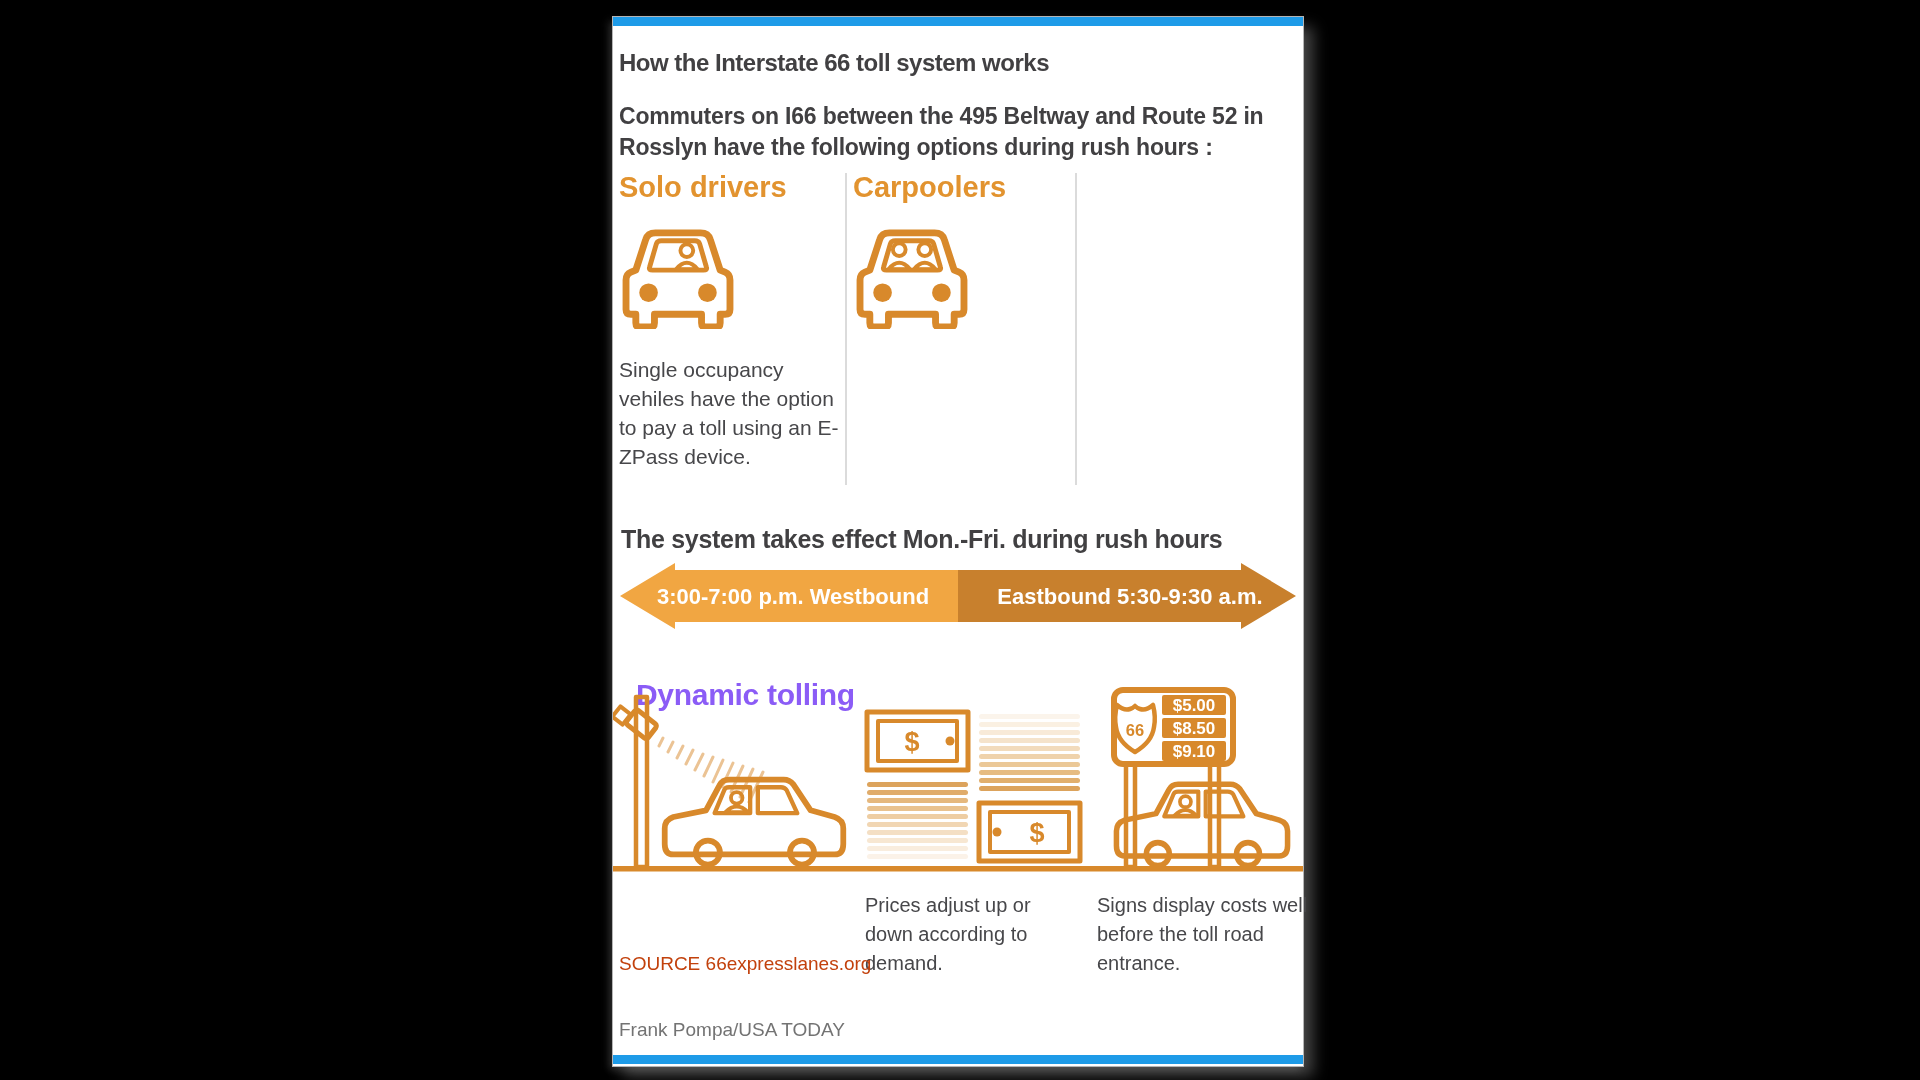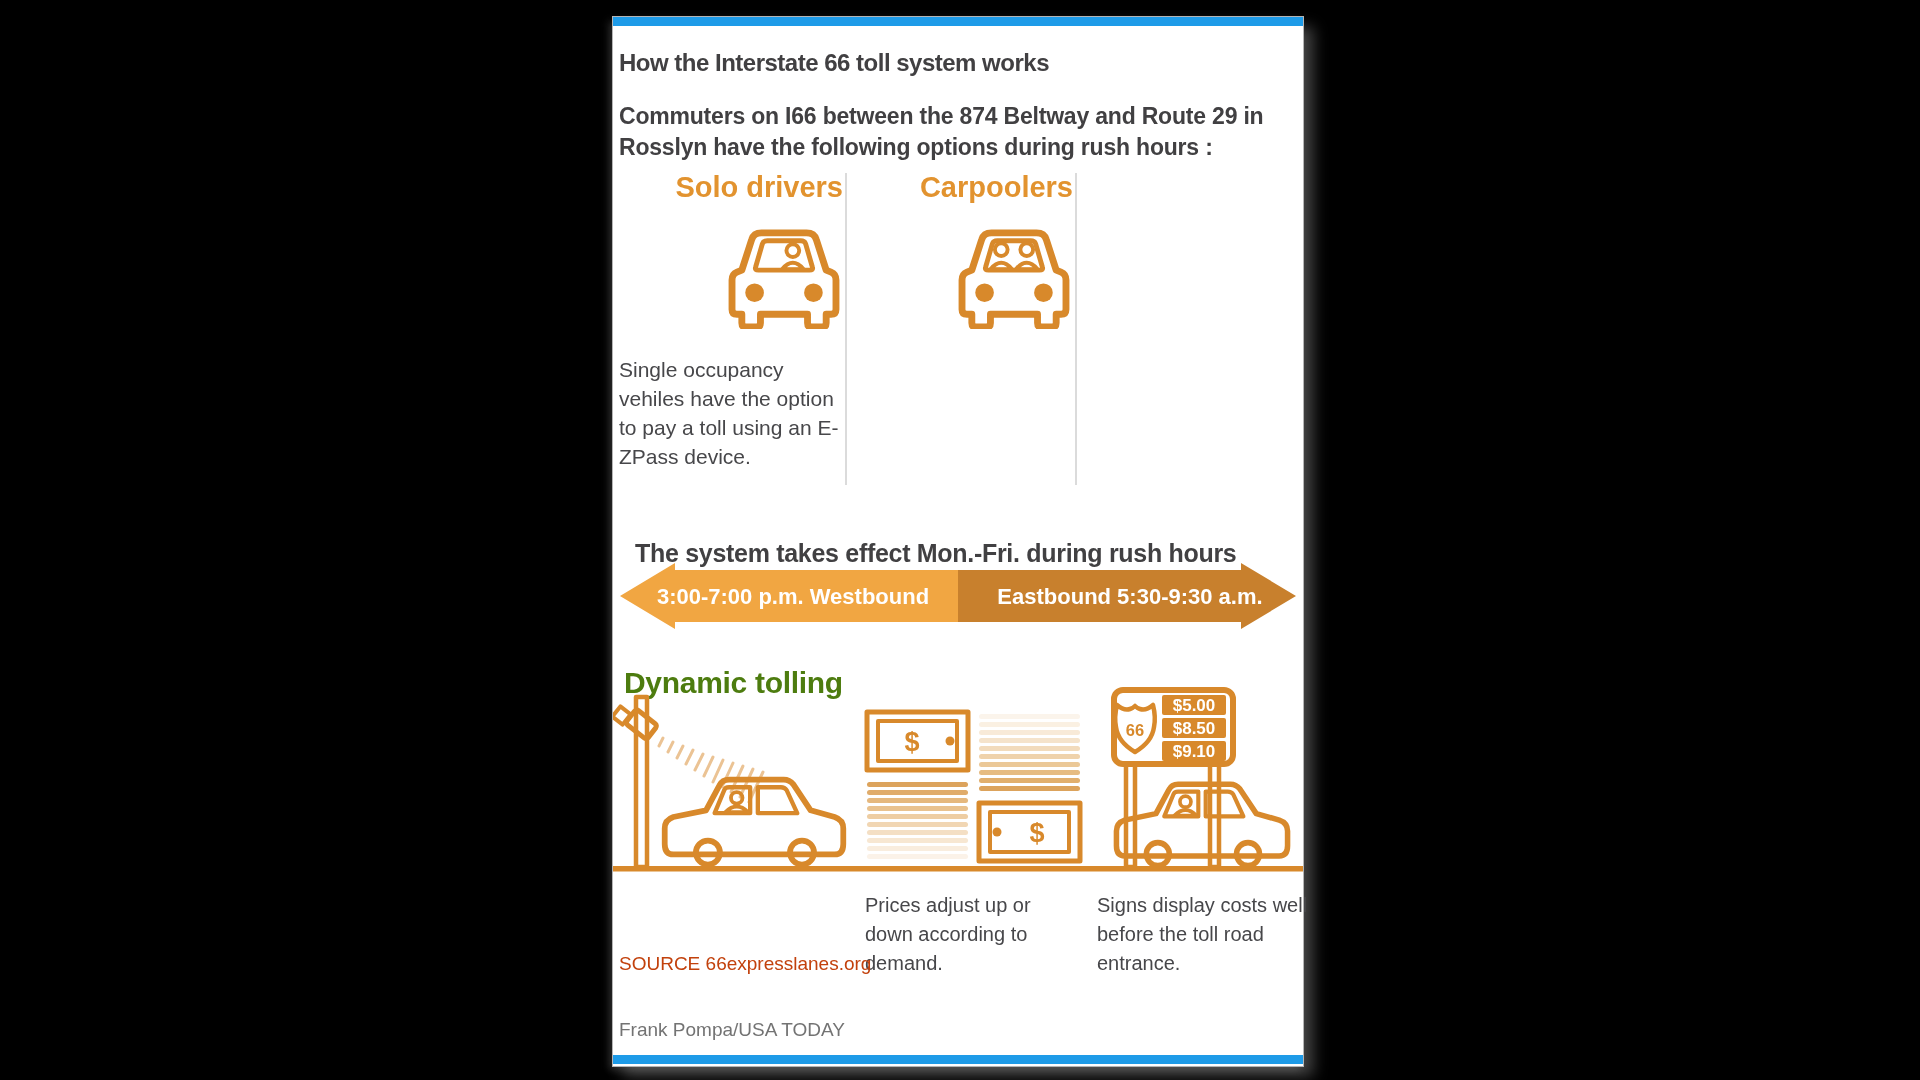--- a/index.html
+++ b/index.html
@@ -10,58 +10,58 @@
   .accent-bar{position:absolute;left:0;width:100%;height:9px;background:#1E9BE8;}
   .accent-bar.top{top:0;}
   .accent-bar.bottom{bottom:2px;}
   .title{position:absolute;left:6px;top:30px;margin:0;font-size:24px;line-height:32px;
          font-weight:bold;color:#414042;letter-spacing:-.5px;white-space:nowrap;}
   .subtitle{position:absolute;left:6px;top:84px;width:680px;margin:0;font-size:23px;
             line-height:31px;font-weight:bold;color:#414042;letter-spacing:-.2px;}
   .divider{position:absolute;top:156px;width:2px;height:312px;background:#DBDBDB;}
   .divider.d1{left:232px;}
   .divider.d2{left:462px;}
-  .opt-col{position:absolute;top:155px;display:flex;flex-direction:column;align-items:flex-end;}
+  .opt-col{position:absolute;top:155px;display:flex;flex-direction:column;align-items:flex-start;}
   .opt-col.c1{left:6px;width:224px;}
   .opt-col.c2{left:240px;width:220px;}
   .opt-col.c3{left:474px;width:214px;}
   .opt-heading{margin:0;font-size:29px;line-height:31px;font-weight:bold;color:#E2932F;}
   .opt-icon{margin-top:24px;}
   .opt-icon.bus{margin-top:15px;}
   .opt-text{margin:26px 0 0 0;align-self:flex-start;font-size:21px;line-height:29px;color:#47474A;}
   .opt-col.c1 .opt-text{width:222px;}
   .opt-col.c2 .opt-text{width:224px;margin-left:4px;}
   .opt-col.c3 .opt-text{width:213px;margin-left:3px;}
-  .schedule-heading{position:absolute;left:6px;top:506px;margin:16px;font-size:25px;line-height:28px;
+  .schedule-heading{position:absolute;left:6px;top:506px;margin:2px;font-size:25px;line-height:28px;
                     font-weight:bold;color:#414042;letter-spacing:-.3px;white-space:nowrap;}
   .arrow-svg{position:absolute;left:0;top:540px;}
   .arrow-svg text{font-family:"Liberation Sans",sans-serif;font-weight:bold;font-size:22px;fill:#fff;}
-  .dyn-heading{position:absolute;left:7px;top:645px;margin:4px;font-size:30px;line-height:34px;
-               font-weight:bold;color:#4d7c0f;letter-spacing:-.3px;}
+  .dyn-heading{position:absolute;left:7px;top:645px;margin:16px;font-size:30px;line-height:34px;
+               font-weight:bold;color:#8b5cf6;letter-spacing:-.3px;}
   .illus-svg{position:absolute;left:0;top:670px;}
   .illus-svg text{font-family:"Liberation Sans",sans-serif;font-weight:bold;}
   .caption{position:absolute;top:874px;margin:0;font-size:20px;line-height:29px;color:#47474A;}
   .caption.c1{left:6px;width:224px;}
   .caption.c2{left:252px;width:218px;}
   .caption.c3{left:484px;width:214px;}
   .source-line{position:absolute;left:6px;top:936px;margin:0;font-size:19px;color:#c2410c;}
   .credit-line{position:absolute;left:6px;top:1002px;margin:0;font-size:19px;color:#737373;}
   .ic{stroke:#D8892B;fill:none;stroke-linejoin:round;stroke-linecap:round;}
   .fillo{fill:#D8892B;stroke:none;}
 </style>
 </head>
 <body>
 
 <div class="stage">
   <div class="panel">
 
     <div class="accent-bar top"></div>
 
     <h1 class="title">How the Interstate 66 toll system works</h1>
-    <p class="subtitle">Commuters on I66 between the 874 Beltway and Route 29 in Rosslyn have the following options during rush hours :</p>
+    <p class="subtitle">Commuters on I66 between the 495 Beltway and Route 52 in Rosslyn have the following options during rush hours :</p>
 
     <div class="divider d1"></div>
     <div class="divider d2"></div>
 
     <div class="opt-col c1">
       <h2 class="opt-heading">Solo drivers</h2>
       <svg class="opt-icon" width="118" height="102" viewBox="0 0 120 104">
         <path class="ic" stroke-width="7" fill="#fff" d="M17,44 L27,13 Q29,6 37,6 L83,6 Q91,6 93,13 L103,44 L108,46 Q113,48 113,54 L113,84 Q113,89 108,89 L103,89 L103,98 Q103,102 99,102 L88,102 Q84,102 84,98 L84,89 L36,89 L36,98 Q36,102 32,102 L21,102 Q17,102 17,98 L17,89 L12,89 Q7,89 7,84 L7,54 Q7,48 12,46 Z"></path>
         <path class="ic" stroke-width="5" fill="#fff" d="M31,41 L38,17 Q39,14 43,14 L77,14 Q81,14 82,17 L89,41 Q90,44 86,44 L34,44 Q30,44 31,41 Z"></path>
         <circle class="ic" stroke-width="4" fill="#fff" cx="69" cy="24" r="6.5"></circle>

